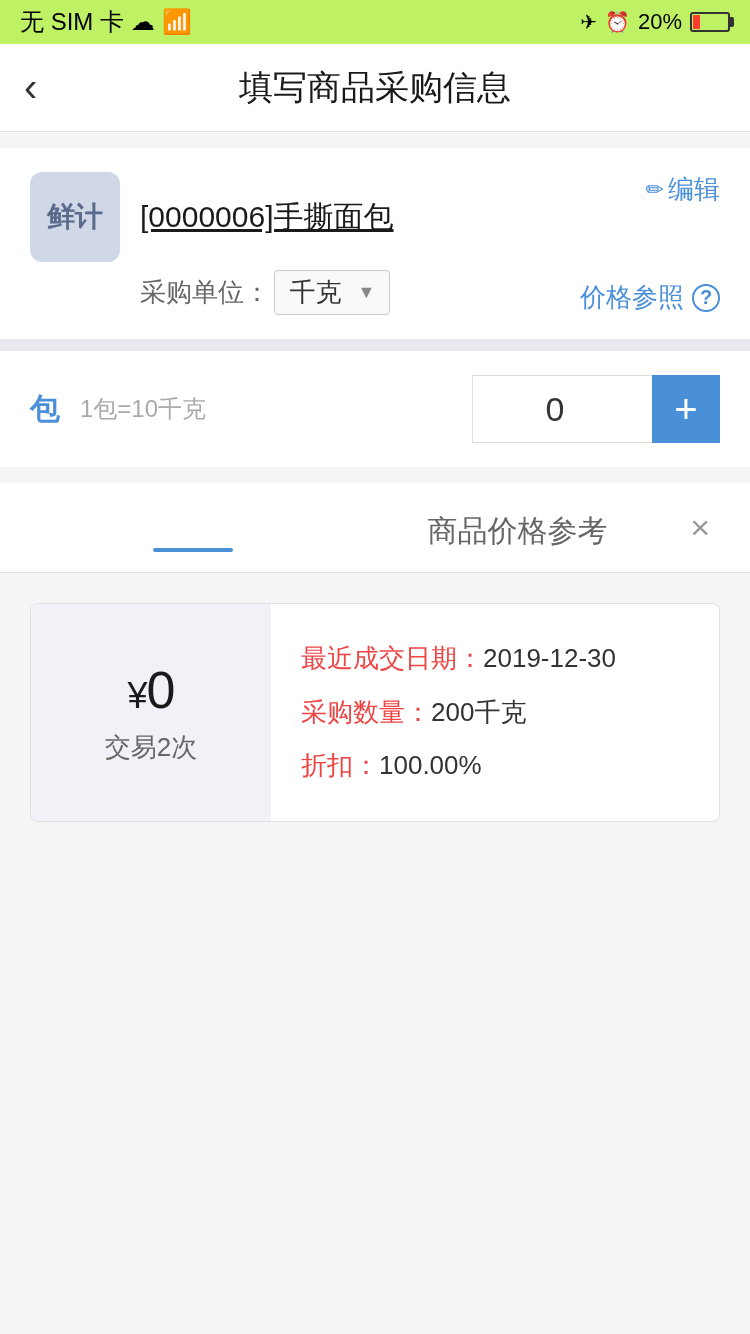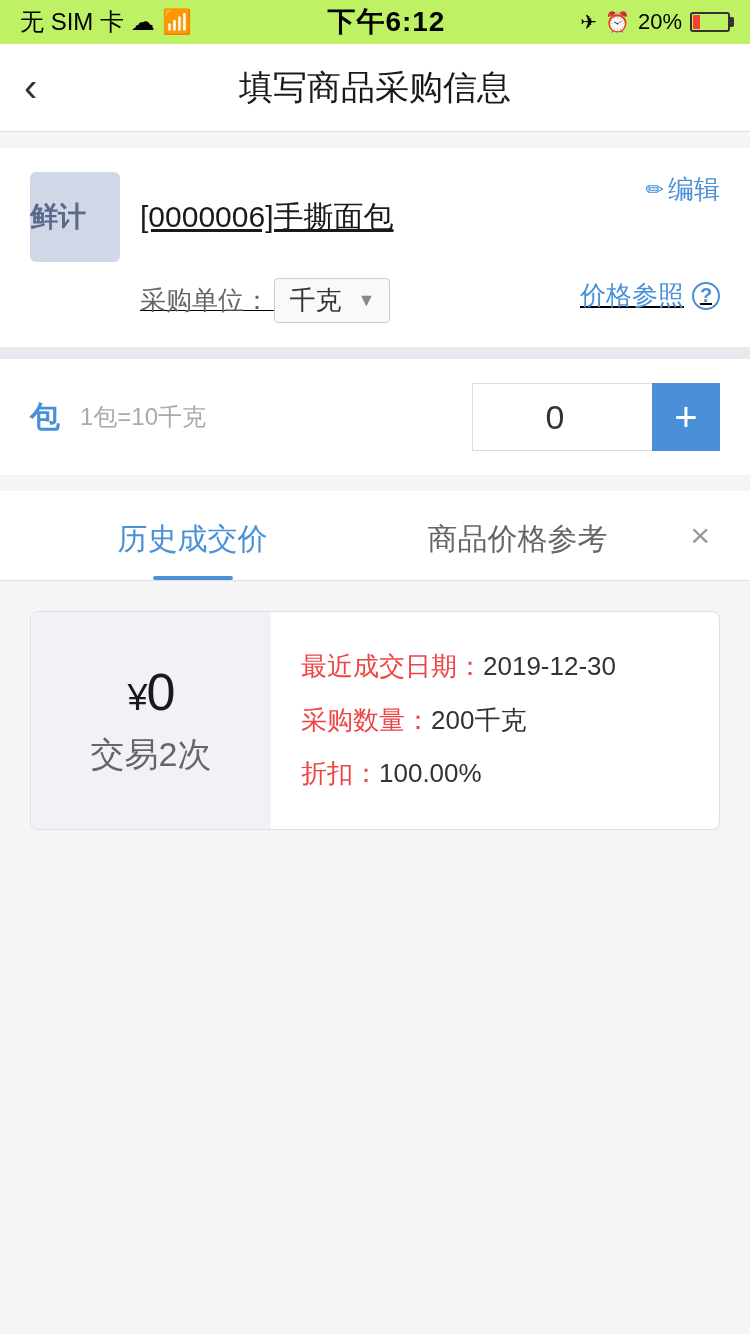--- a/index.html
+++ b/index.html
@@ -105,24 +105,24 @@
     }
     .product-left {
       display: flex;
       align-items: center;
       gap: 20px;
     }
     .product-thumb {
       width: 90px;
       height: 90px;
       background: #d0d8e8;
-      border-radius: 6px;
-      display: flex;
-      align-items: center;
-      justify-content: flex-start;
+      border-radius: 12px;
+      display: flex;
+      align-items: center;
+      justify-content: center;
       font-size: 28px;
       color: #5a6a8a;
       font-weight: bold;
     }
     .product-name {
       font-size: 30px;
       font-weight: 500;
       color: #1a1a1a;
       line-height: 1.4;
       text-decoration: underline;
@@ -133,25 +133,24 @@
       display: flex;
       align-items: center;
       gap: 4px;
       white-space: nowrap;
     }
     .edit-icon {
       font-size: 22px;
     }
     .product-unit-row {
       display: flex;
-      align-items: flex-start;
+      align-items: flex-end;
       justify-content: space-between;
-      margin-top: 16px;
+      margin-top: 8px;
       padding-left: 110px;
-      text-decoration: underline;
     }
     .unit-selector {
       display: flex;
       align-items: center;
       border: 1px solid #ccc;
       border-radius: 4px;
       padding: 4px 14px;
       font-size: 26px;
       color: #333;
       background: #f9f9f9;
@@ -299,21 +298,21 @@
     .price-amount {
       font-size: 52px;
       font-weight: 500;
       color: #1a1a1a;
       letter-spacing: -1px;
     }
     .price-yen {
       font-size: 36px;
     }
     .price-count {
-      font-size: 34px;
+      font-size: 26px;
       color: #666;
       margin-top: 10px;
     }
     .price-card-right {
       flex: 1;
       padding: 34px 30px;
       display: flex;
       flex-direction: column;
       gap: 12px;
     }
@@ -327,21 +326,20 @@
     }
   </style>
 </head>
 <body>
 
 <div class="status-bar">
   <div class="status-left">
     <span>无 SIM 卡 ☁</span>
     <span>📶</span>
   </div>
-  <div class="status-center">下午6:12</div>
   <div class="status-right">
     <span style="font-size:20px;">✈</span>
     <span style="font-size:20px;">⏰</span>
     <span>20%</span>
     <span class="battery-icon">
       <span class="battery-fill"></span>
     </span>
   </div>
 </div>
 
@@ -385,21 +383,20 @@
   <span class="qty-unit-hint">1包=10千克</span>
   <div class="qty-input-wrapper">
     <input class="qty-input" type="number" value="0" style="">
     <button class="qty-plus">+</button>
   </div>
 </div>
 
 <div class="tabs-container">
   <div class="tabs-header">
     <div class="tab-item active">
-      <span>历史成交价</span>
       <div class="tab-underline"></div>
     </div>
     <div class="tab-item">
       <span>商品价格参考</span>
     </div>
     <div class="tab-close">×</div>
   </div>
 </div>
 
 <div class="card-container">

